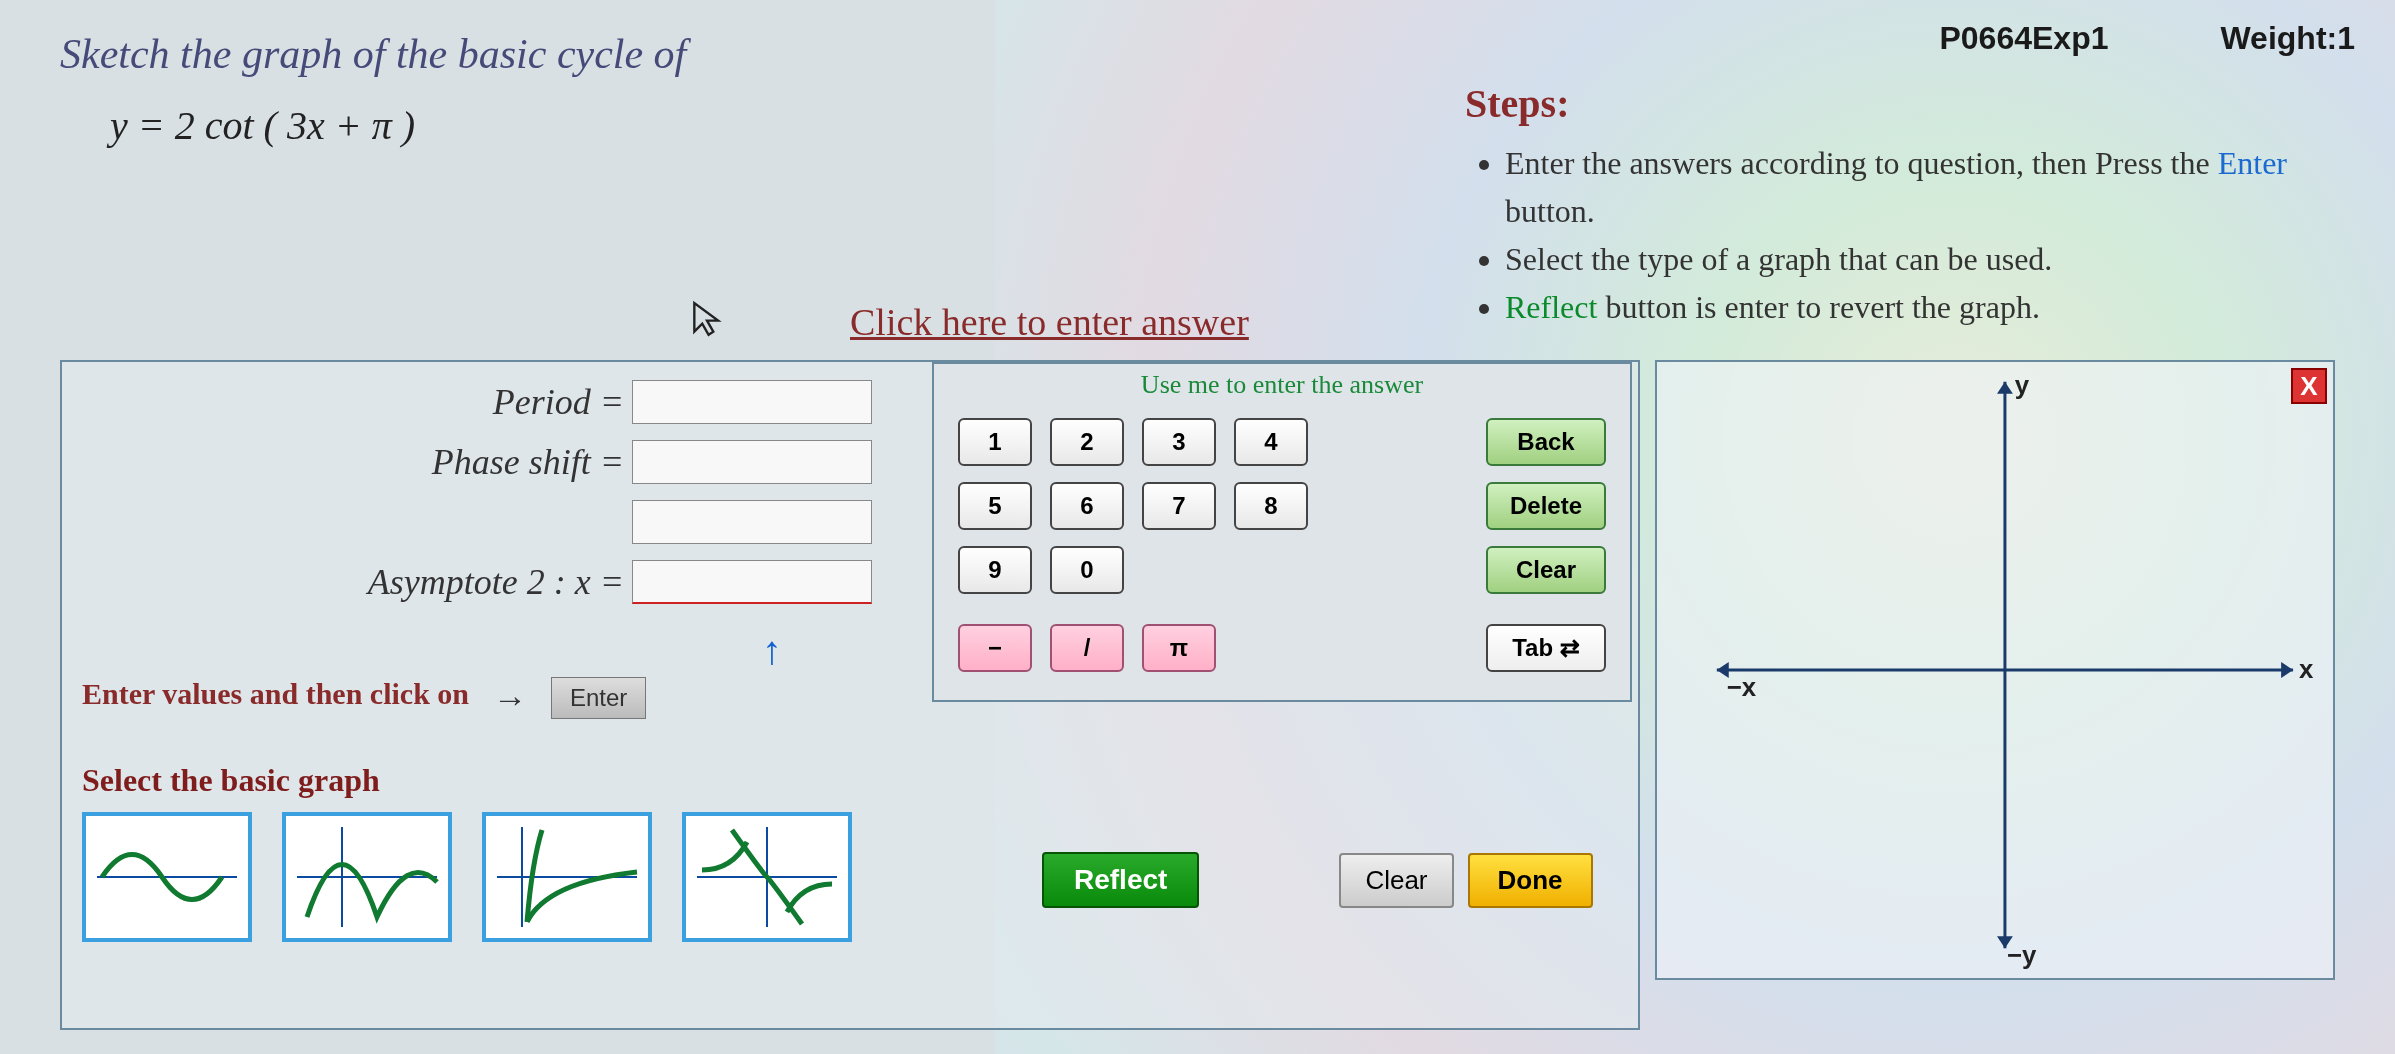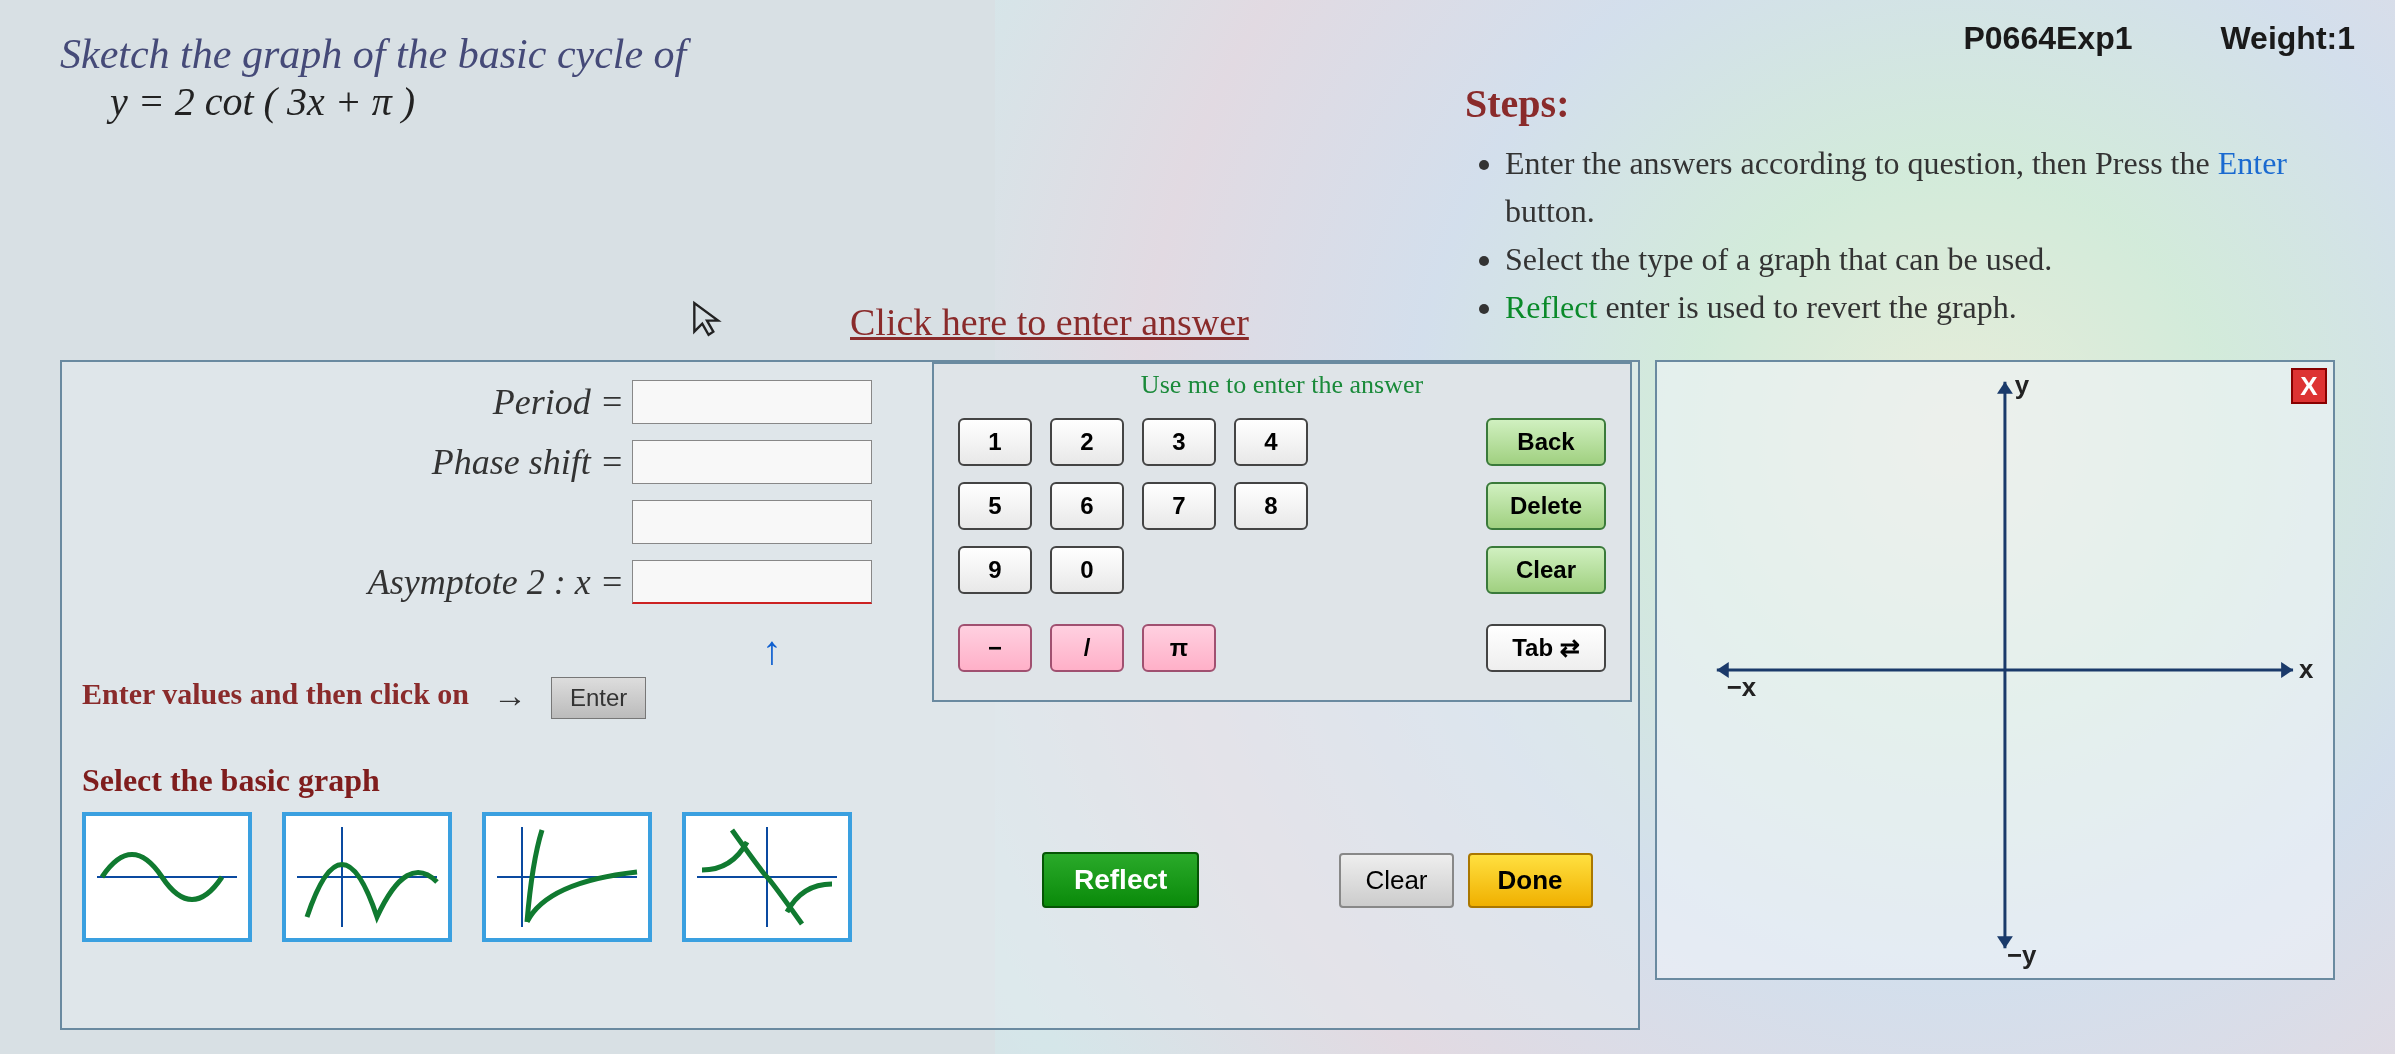--- a/index.html
+++ b/index.html
@@ -27,37 +27,38 @@
     z-index: 0;
   }
   .header-right {
     position: absolute;
     top: 20px; right: 40px;
     font-family: Arial, sans-serif;
     font-size: 32px;
     font-weight: bold;
     color: #1a1a1a;
     display: flex;
-    gap: 88px;
+    gap: 112px;
   }
   .main-area {
     position: absolute;
     left: 60px; top: 30px;
     width: 1500px;
     z-index: 1;
   }
   .question-line {
     font-size: 42px;
     color: #454a78;
     font-style: italic;
   }
   .equation {
     font-size: 40px;
     font-style: italic;
     color: #222;
+    margin-top: 24px;
     margin-left: 50px;
   }
   .cursor-icon {
     position: absolute;
     left: 690px; top: 300px;
     font-size: 34px;
     color: #333;
   }
   .click-here {
     position: absolute;
@@ -406,21 +407,21 @@
 <div class="steps">
   <div class="steps-title">Steps:</div>
   <ul>
     <li>
       <span>Enter the answers according to question, then Press the </span><span class="kw-enter">Enter</span><span> button.</span>
     </li>
     <li>
       <span>Select the type of a graph that can be used.</span>
     </li>
     <li>
-      <span class="kw-reflect">Reflect</span><span> enter is used to revert the graph.</span>
+      <span class="kw-reflect">Reflect</span><span> button is enter to revert the graph.</span>
     </li>
   </ul>
 </div>
 
 <div class="graph-panel">
   <div class="graph-close">X</div>
   <svg viewBox="0 0 680 620">
     <line x1="60" y1="310" x2="640" y2="310" stroke="#1a3a6a" stroke-width="3"></line>
     <line x1="350" y1="20" x2="350" y2="590" stroke="#1a3a6a" stroke-width="3"></line>
 

